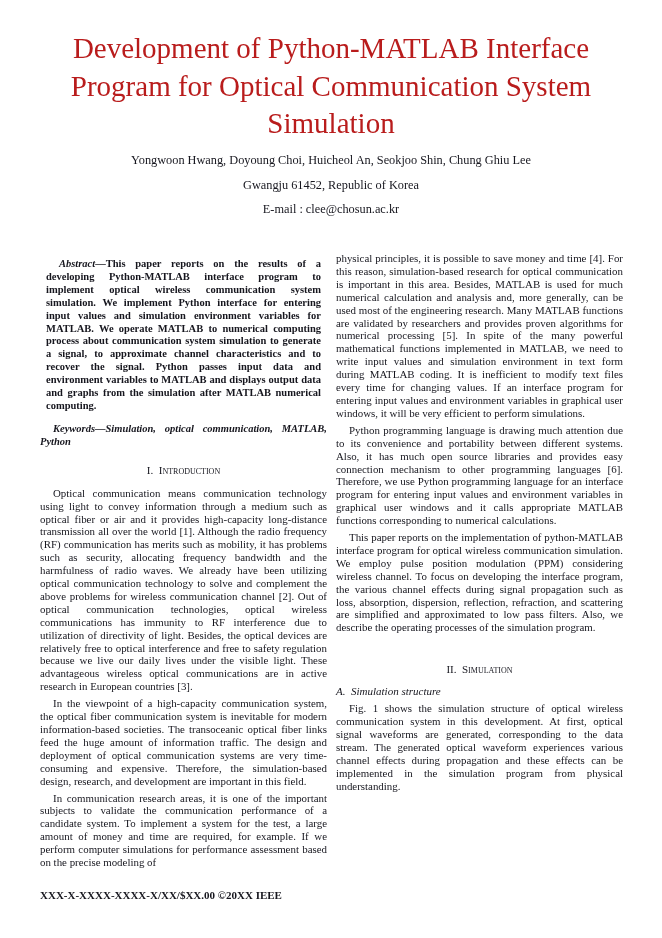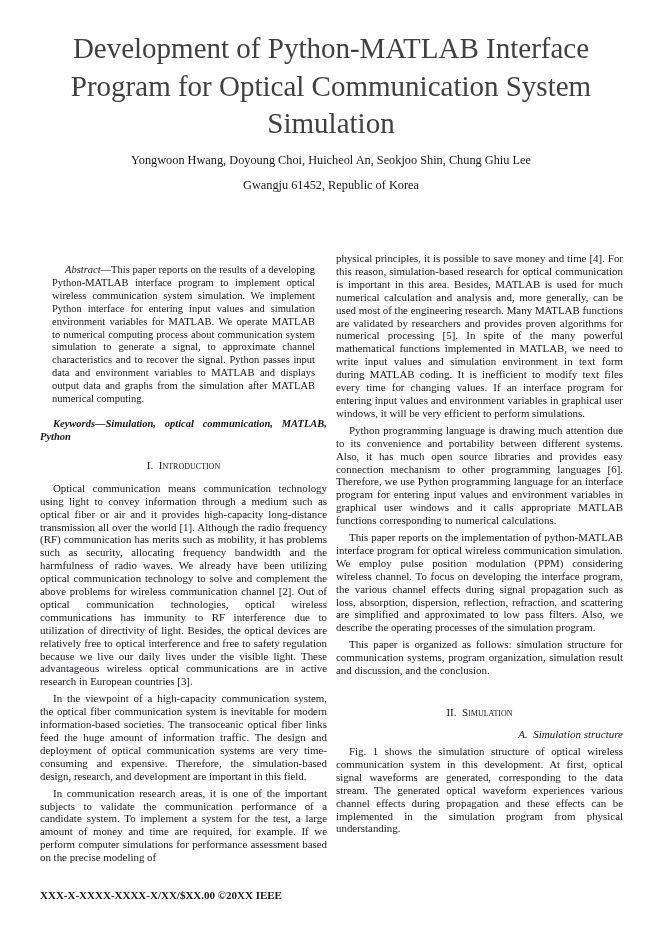--- a/index.html
+++ b/index.html
@@ -17,21 +17,21 @@
     overflow: hidden;
   }
   .title-block {
     position: absolute;
     top: 30px;
     left: 40px;
     width: 582px;
     text-align: center;
     font-size: 29px;
     line-height: 37.5px;
-    color: #404040;
+    color: #b91c1c;
   }
   .author-block {
     position: absolute;
     top: 154px;
     left: 0;
     width: 662px;
     text-align: center;
     font-size: 12.3px;
   }
   .author-line {
@@ -41,25 +41,25 @@
   .col {
     position: absolute;
     top: 252px;
     font-size: 10.9px;
     line-height: 12.9px;
     text-align: justify;
   }
   .col-left  { left: 40px;  width: 287px; }
   .col-right { left: 336px; width: 287px; }
   .abstract-para {
-    font-weight: normal;
+    font-weight: bold;
     font-size: 10.5px;
     line-height: 12.9px;
     text-indent: 13px;
-    margin: 12px;
+    margin: 6px;
   }
   .abstract-label { font-style: italic; }
   .keywords-para {
     font-weight: bold;
     font-style: italic;
     font-size: 10.5px;
     line-height: 12.9px;
     text-indent: 13px;
     margin: 10px 0 0 0;
   }
@@ -78,21 +78,21 @@
   }
   .para {
     text-indent: 13px;
     margin: 0 0 4px 0;
   }
   .subsec-heading {
     font-style: italic;
     font-size: 11px;
     line-height: 13px;
     margin: 0 0 4px 0;
-    text-align: right;
+    text-align: left;
   }
   .footer-line {
     position: absolute;
     left: 40px;
     top: 889px;
     font-size: 11px;
     line-height: 13px;
     font-weight: bold;
   }
 </style>
@@ -103,38 +103,38 @@
 
   <div class="title-block">
     <div>Development of Python-MATLAB Interface</div>
     <div>Program for Optical Communication System</div>
     <div>Simulation</div>
   </div>
 
   <div class="author-block">
     <div class="author-line">Yongwoon Hwang, Doyoung Choi, Huicheol An, Seokjoo Shin, Chung Ghiu Lee</div>
     <div class="author-line">Gwangju 61452, Republic of Korea</div>
+    <div class="author-line">E-mail : clee@chosun.ac.kr</div>
   </div>
 
   <div class="col col-left">
     <p class="abstract-para"><span class="abstract-label">Abstract</span><span>—This paper reports on the results of a developing Python-MATLAB interface program to implement optical wireless communication system simulation. We implement Python interface for entering input values and simulation environment variables for MATLAB. We operate MATLAB to numerical computing process about communication system simulation to generate a signal, to approximate channel characteristics and to recover the signal. Python passes input data and environment variables to MATLAB and displays output data and graphs from the simulation after MATLAB numerical computing.</span></p>
     <p class="keywords-para">Keywords—Simulation, optical communication, MATLAB, Python</p>
 
     <h3 class="sec-heading">I. Introduction</h3>
 
     <p class="para">Optical communication means communication technology using light to convey information through a medium such as optical fiber or air and it provides high-capacity long-distance transmission all over the world [1]. Although the radio frequency (RF) communication has merits such as mobility, it has problems such as security, allocating frequency bandwidth and the harmfulness of radio waves. We already have been utilizing optical communication technology to solve and complement the above problems for wireless communication channel [2]. Out of optical communication technologies, optical wireless communications has immunity to RF interference due to utilization of directivity of light. Besides, the optical devices are relatively free to optical interference and free to safety regulation because we live our daily lives under the visible light.  These advantageous wireless optical communications are in active research in European countries [3].</p>
     <p class="para">In the viewpoint of a high-capacity communication system, the optical fiber communication system is inevitable for modern information-based societies. The transoceanic optical fiber links feed the huge amount of information traffic. The design and deployment of optical communication systems are very time-consuming and expensive. Therefore, the simulation-based design, research, and development are important in this field.</p>
     <p class="para">In communication research areas, it is one of the important subjects to validate the communication performance of a candidate system. To implement a system for the test, a large amount of money and time are required, for example. If we perform computer simulations for performance assessment based on the precise modeling of</p>
   </div>
 
   <div class="col col-right">
     <p class="para" style="text-indent:0;">physical principles, it is possible to save money and time [4]. For this reason, simulation-based research for optical communication is important in this area. Besides, MATLAB is used for much numerical calculation and analysis and, more generally, can be used most of the engineering research. Many MATLAB functions are validated by researchers and provides proven algorithms for numerical processing [5]. In spite of the many powerful mathematical functions implemented in MATLAB, we need to write input values and simulation environment in text form during MATLAB coding. It is inefficient to modify text files every time for changing values. If an interface program for entering input values and environment variables in graphical user windows, it will be very efficient to perform simulations.</p>
     <p class="para">Python programming language is drawing much attention due to its convenience and portability between different systems. Also, it has much open source libraries and provides easy connection mechanism to other programming languages [6]. Therefore, we use Python programming language for an interface program for entering input values and environment variables in graphical user windows and it calls appropriate MATLAB functions corresponding to numerical calculations.</p>
     <p class="para">This paper reports on the implementation of python-MATLAB interface program for optical wireless communication simulation. We employ pulse position modulation (PPM) considering wireless channel. To focus on developing the interface program, the various channel effects during signal propagation such as loss, absorption, dispersion, reflection, refraction, and scattering are simplified and approximated to low pass filters. Also, we describe the operating processes of the simulation program.</p>
-    <p class="para">This paper is organized as follows: simulation structure for communication systems, program organization, simulation result and discussion, and the conclusion.</p>
 
     <h3 class="sec-heading sec-heading-2">II. Simulation</h3>
     <p class="subsec-heading">A. Simulation structure</p>
     <p class="para">Fig. 1 shows the simulation structure of optical wireless communication system in this development. At first, optical signal waveforms are generated, corresponding to the data stream. The generated optical waveform experiences various channel effects during propagation and these effects can be implemented in the simulation program from physical understanding.</p>
   </div>
 
   <div class="footer-line">XXX-X-XXXX-XXXX-X/XX/$XX.00 ©20XX IEEE</div>
 
 </div>
 

